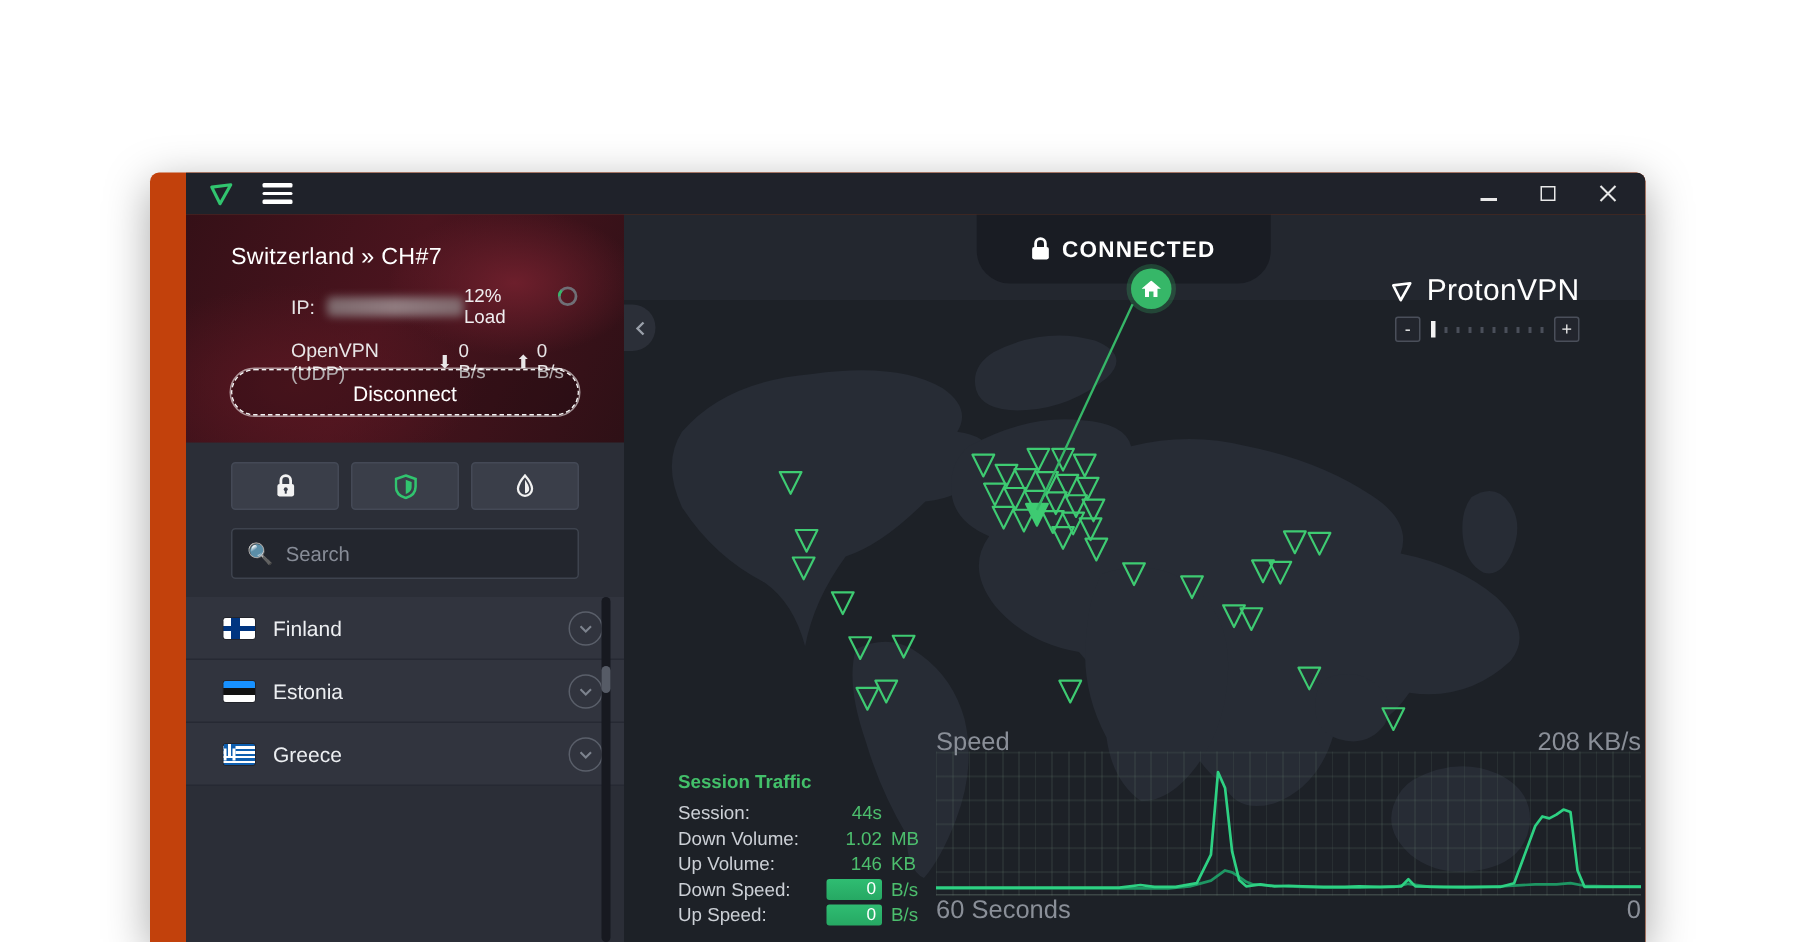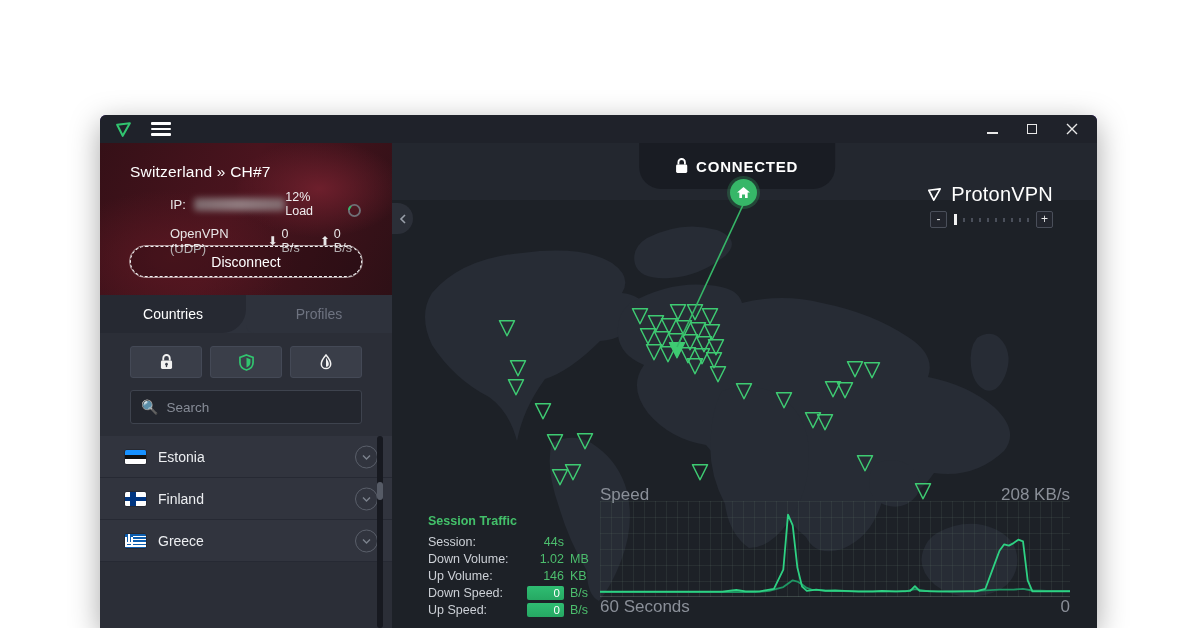--- a/index.html
+++ b/index.html
@@ -2,22 +2,22 @@
 <html><head>
 <meta charset="utf-8">
 <style>
   * { margin:0; padding:0; box-sizing:border-box; }
   html,body { width:1200px; height:628px; background:#ffffff; overflow:hidden;
               font-family:"Liberation Sans","DejaVu Sans",sans-serif; }
   .page { position:relative; width:1200px; height:628px; background:#fff; }
 
   
   .app { position:absolute; left:100px; top:115px; width:997px; height:513px;
-         background:#4c1d95; border-radius:6px 6px 0 0; overflow:hidden;
-         box-shadow:0 8px 30px rgba(0,0,0,.35); display:flex; flex-direction:column; }
+         background:#c2410c; border-radius:6px 6px 0 0; overflow:hidden;
+         box-shadow:0 8px 30px rgba(0,0,0,.35); display:flex; flex-direction:column;padding-left:24px; }
   .titlebar { height:28px; background:#1f222a; display:flex; align-items:center; flex:0 0 28px; padding:0 10px; }
   .logo-tri { width:19px; height:19px; margin-left:4px; }
   .burger { width:20px; margin-left:18px; cursor:pointer; }
   .burger i { display:block; height:2.5px; background:#fff; margin:3px 0; border-radius:1px; }
   .win-controls { margin-left:auto; display:flex; align-items:center; gap:26px; padding-right:8px; }
   .wc { width:14px; height:14px; display:flex; align-items:center; justify-content:center; cursor:pointer; }
   .wc-min i { width:11px; height:1.5px; background:#e8e8e8; margin-top:8px; display:block; }
   .wc-max i { width:10px; height:10px; border:1.5px solid #e8e8e8; display:block; }
 
   .app-body { flex:1; display:flex; min-height:0; }
@@ -25,21 +25,21 @@
   
   .sidebar { width:292px; flex:0 0 292px; display:flex; flex-direction:column; background:#2b2e37; position:relative; z-index:3; }
   .conn-panel { height:152px; flex:0 0 152px; position:relative; padding:20px 30px 0 30px; color:#fff;
     background:radial-gradient(120px 70px at 75% 30%, #6d1f2c 0%, rgba(109,31,44,0) 70%),
                radial-gradient(160px 90px at 25% 75%, #571721 0%, rgba(87,23,33,0) 75%),
                linear-gradient(115deg,#351017 0%, #4a141e 45%, #2e1016 100%); }
   .server-name { font-size:15.5px; letter-spacing:.2px; margin-bottom:9px; }
   .conn-row { display:flex; align-items:center; font-size:13px; margin-bottom:8px; color:#e8e6e7;margin-left:40px; }
   .ip-blur { display:inline-block; width:92px; height:13px; margin-left:8px; border-radius:3px;
              background:linear-gradient(90deg,#8d8486,#a89fa1,#8d8486); filter:blur(3px); opacity:.75; }
-  .load-wrap { margin-left:auto; display:flex; align-items:flex-end; gap:6px; font-size:12.5px; color:#f0eef0; }
+  .load-wrap { margin-left:auto; display:flex; align-items:flex-start; gap:6px; font-size:12.5px; color:#f0eef0; }
   .gauge { width:15px; height:15px; }
   .rates { margin-left:auto; display:flex; align-items:center; gap:10px; font-size:12.5px; }
   .rate { display:flex; align-items:center; gap:4px; }
   .arrow-glyph { font-size:12px; }
   .disconnect { position:absolute; left:30px; right:30px; bottom:18px; height:31px; border-radius:16px;
     background:rgba(20,8,12,.25); border:1px dashed #f2f2f2; outline:1px solid rgba(255,255,255,.55);
     color:#fff; font-size:14px; display:flex; align-items:center; justify-content:center; cursor:pointer; }
 
   .tabs { height:38px; flex:0 0 38px; display:flex; background:#2e323c; position:relative; }
   .tab { flex:1; display:flex; align-items:center; justify-content:center; font-size:14px; cursor:pointer; }
@@ -177,24 +177,20 @@
               </span>
               <span class="rate">
                 <span class="arrow-glyph">⬆</span>
                 <span>0 B/s</span>
               </span>
             </span>
           </div>
           <div class="disconnect">Disconnect</div>
         </div>
 
-        <div class="tabs">
-          <div class="tab active">Countries</div>
-          <div class="tab inactive">Profiles</div>
-        </div>
 
         <div class="tools">
           <div class="filter-row">
             <div class="fbtn">
               <svg width="13" height="16" viewBox="0 0 14 17">
                 <rect x="1" y="7" width="12" height="9" rx="1.5" fill="#f2f2f2"></rect>
                 <path d="M3.5 7 V4.5 a3.5 3.5 0 0 1 7 0 V7" fill="none" stroke="#f2f2f2" stroke-width="2"></path>
                 <circle cx="7" cy="10.8" r="1.4" fill="#3a3e49"></circle>
                 <rect x="6.3" y="11.4" width="1.4" height="2.6" fill="#3a3e49"></rect>
               </svg>
@@ -214,33 +210,33 @@
           </div>
           <div class="search-box">
             <span class="search-glyph">🔍</span>
             <input type="text" placeholder="Search" style="">
           </div>
         </div>
 
         <div class="country-list">
           <div id="rows-host">
   <div class="crow">
-    <span class="flag flag-ee"></span>
-    <span class="cname">Estonia</span>
+    <span class="flag flag-fi"></span>
+    <span class="cname">Finland</span>
     <span class="feat"></span>
     <span class="chev-circle">
       <svg width="9" height="6" viewBox="0 0 9 6">
         <path d="M1 1 L4.5 4.5 L8 1" fill="none" stroke="#7c828d" stroke-width="1.4"></path>
       </svg>
     </span>
   </div>
 
   <div class="crow">
-    <span class="flag flag-fi"></span>
-    <span class="cname">Finland</span>
+    <span class="flag flag-ee"></span>
+    <span class="cname">Estonia</span>
     <span class="feat"></span>
     <span class="chev-circle">
       <svg width="9" height="6" viewBox="0 0 9 6">
         <path d="M1 1 L4.5 4.5 L8 1" fill="none" stroke="#7c828d" stroke-width="1.4"></path>
       </svg>
     </span>
   </div>
 
 
 

